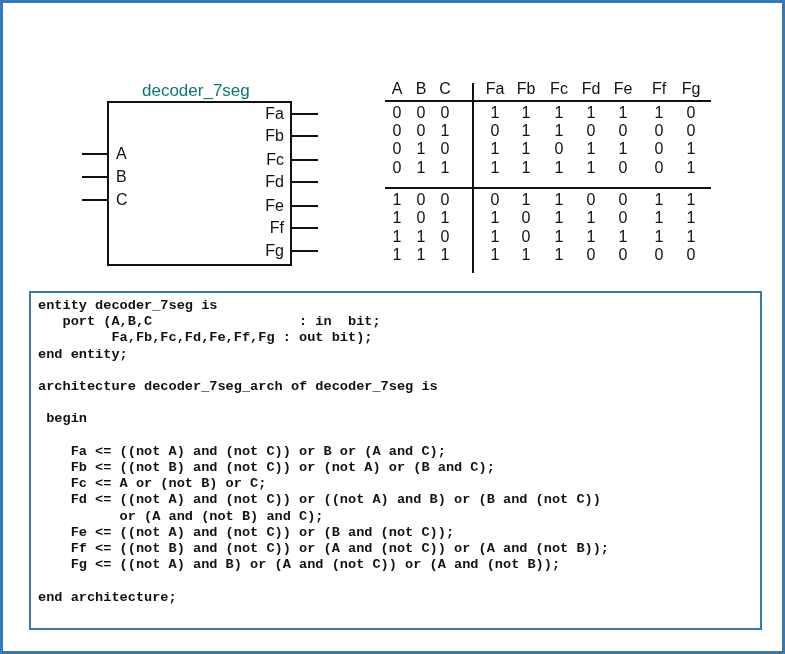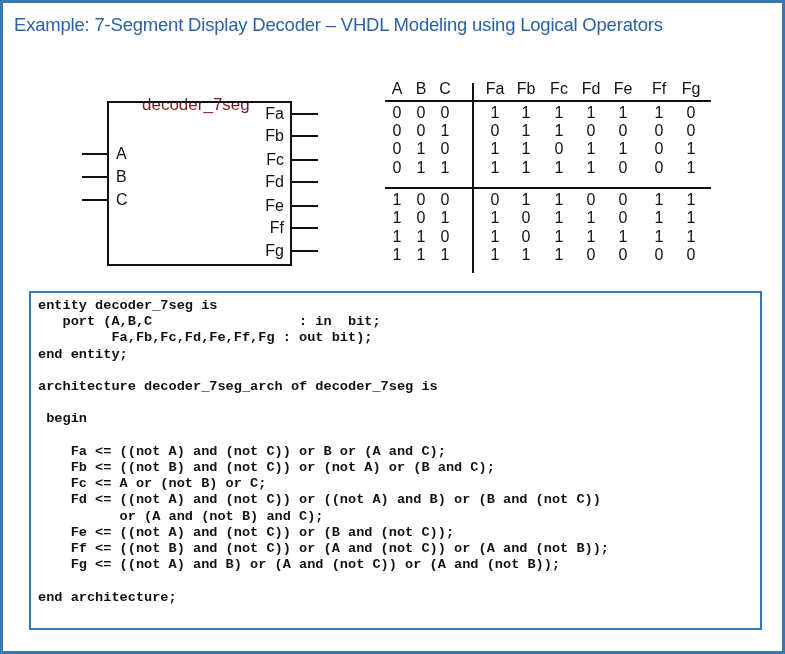--- a/index.html
+++ b/index.html
@@ -13,21 +13,21 @@
   }
   .title {
     position: absolute; left: 11px; top: 11px; font-size: 18.5px; color: #2a62a4;
     letter-spacing: -0.2px; white-space: nowrap;
   }
   .subtitle {
     position: absolute; left: 20px; top: 45px; font-size: 17.5px; color: #111;
     letter-spacing: -0.2px; white-space: nowrap;
   }
   
-  .block-label { position: absolute; left: 139px; top: 92px; font-size: 17px; color: #7f1d1d; white-space: nowrap; }
+  .block-label { position: absolute; left: 139px; top: 78px; font-size: 17px; color: #0f766e; white-space: nowrap; }
   .block-box {
     position: absolute; left: 104px; top: 98px; width: 185px; height: 165px;
     border: 2px solid #111; box-sizing: border-box;
   }
   .pin-in-line { position: absolute; height: 2px; width: 27px; background: #111; left: 79px; }
   .pin-out-line { position: absolute; height: 2px; width: 27px; background: #111; left: 288px; }
   .pin-in-label { position: absolute; left: 113px; font-size: 16px; color: #111; }
   .pin-out-label { position: absolute; font-size: 16px; color: #111; text-align: right; width: 40px; left: 241px; }
   
   .tt { position: absolute; left: 382px; top: 80px; width: 326px; height: 190px; }
@@ -42,21 +42,20 @@
   .code {
     position: absolute; left: 7px; top: 5px; margin: 0;
     font-family: "Liberation Mono", monospace; font-weight: bold; font-size: 13.6px;
     line-height: 16.2px; color: #111; white-space: pre;
   }
 </style>
 </head>
 <body>
 
 <div class="frame">
-  <div class="title">Example: 7-Segment Display Decoder – VHDL Modeling using Logical Operators</div>
 
   <div>
     <div class="block-label">decoder_7seg</div>
     <div class="block-box"></div>
 
     <div class="pin-in-line" style="top:150px"></div>
     <div class="pin-in-line" style="top:173px"></div>
     <div class="pin-in-line" style="top:196px"></div>
     <div class="pin-in-label" style="top:142px">A</div>
     <div class="pin-in-label" style="top:165px">B</div>

